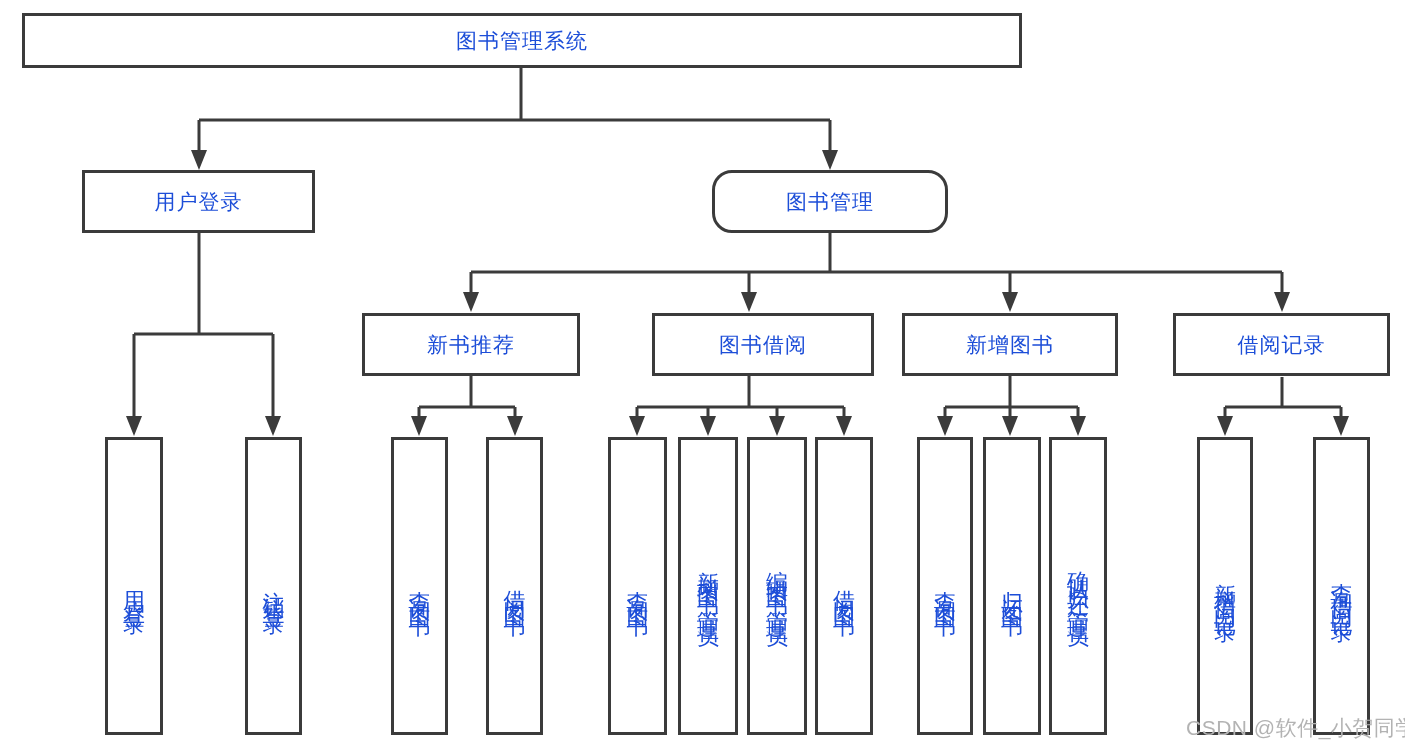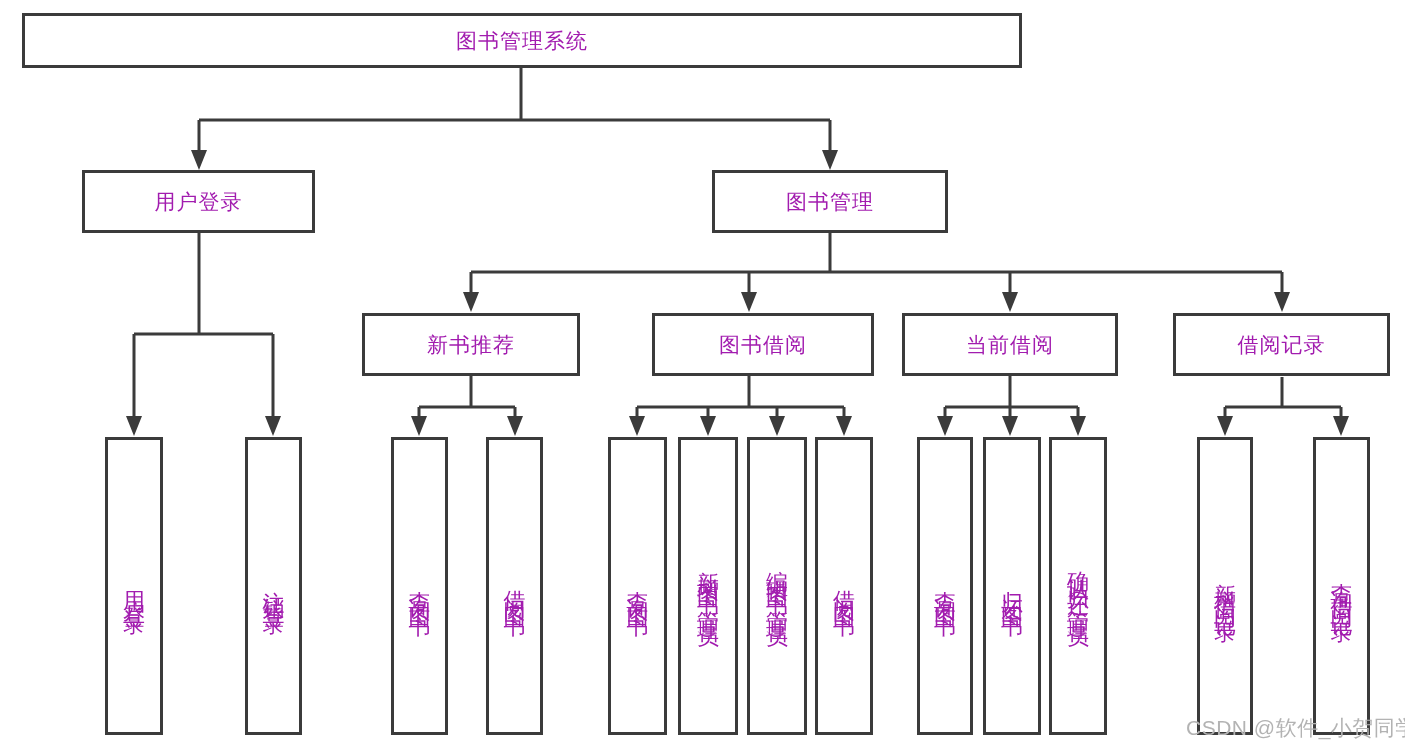--- a/index.html
+++ b/index.html
@@ -18,21 +18,21 @@
     pointer-events: none;
   }
   .node {
     position: absolute;
     box-sizing: border-box;
     border: 3px solid #3b3b3b;
     background: #ffffff;
     display: flex;
     align-items: center;
     justify-content: center;
-    color: #a21caf;
+    color: #1d4ed8;
   }
   .node.h { font-size: 21px; letter-spacing: 1px; }
   .node.v {
     writing-mode: vertical-rl;
     text-orientation: mixed;
     font-size: 22px;
     letter-spacing: 8px;
     line-height: 1;
     padding-top: 6px;
   }
@@ -75,32 +75,32 @@
       M1217 416 L1233 416 L1225 436 Z  M1333 416 L1349 416 L1341 436 Z"></path>
   </svg>
 
   <div class="node h" style="left:22px; top:13px; width:1000px; height:55px;">
     <span>图书管理系统</span>
   </div>
 
   <div class="node h" style="left:82px; top:170px; width:233px; height:63px;">
     <span>用户登录</span>
   </div>
-  <div class="node h" style="left:712px; top:170px; width:236px; height:63px;">
+  <div class="node h" style="left:712px; top:170px; width:236px; height:63px;border-radius:20px;">
     <span>图书管理</span>
   </div>
 
   <div class="node h" style="left:362px; top:313px; width:218px; height:63px;">
     <span>新书推荐</span>
   </div>
   <div class="node h" style="left:638px; top:313px; width:222px; height:63px;margin-left:14px;">
     <span>图书借阅</span>
   </div>
   <div class="node h" style="left:902px; top:313px; width:216px; height:63px;">
-    <span>当前借阅</span>
+    <span>新增图书</span>
   </div>
   <div class="node h" style="left:1173px; top:313px; width:217px; height:63px;">
     <span>借阅记录</span>
   </div>
 
   <div class="node v" style="left:105px; top:437px; width:58px; height:298px;">
     <span>用户登录</span>
   </div>
   <div class="node v" style="left:245px; top:437px; width:57px; height:298px;">
     <span>注销登录</span>

